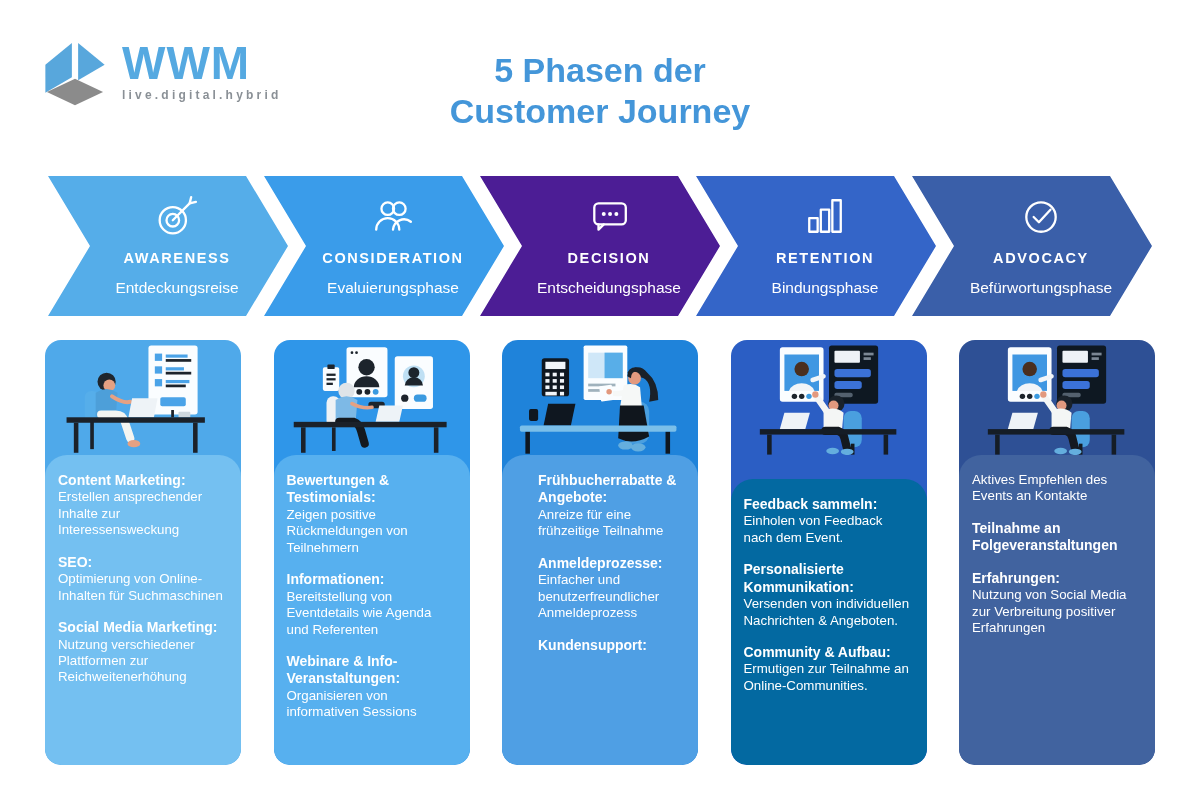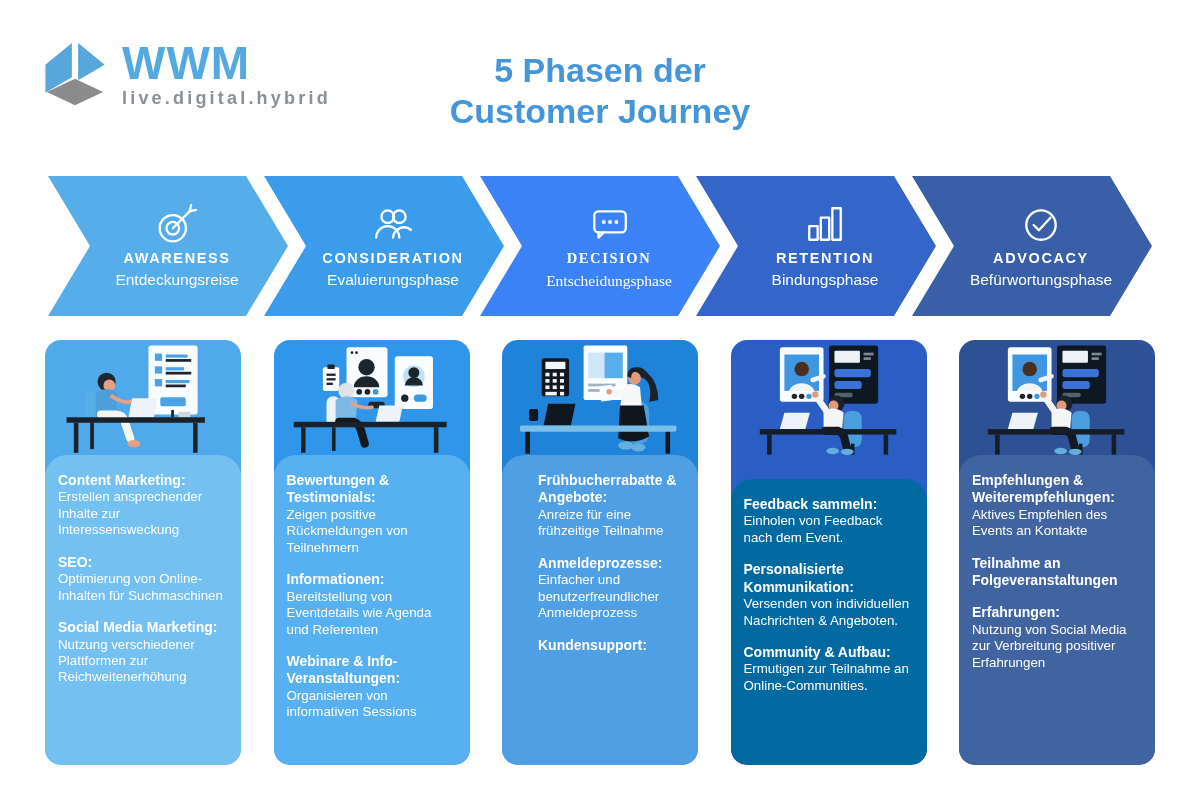--- a/index.html
+++ b/index.html
@@ -9,35 +9,35 @@
     background: #ffffff;
     font-family: "Liberation Sans", sans-serif;
     overflow: hidden;
   }
 
   
   .logo { position:absolute; left:36px; top:30px; display:flex; align-items:flex-start; gap:8px; }
   .cube-svg { width:78px; height:82px; flex:none; }
   .logo-text { padding-top:14px; }
   .brand-name { font-size:46px; font-weight:800; color:#55a9e1; letter-spacing:1px; line-height:0.85; }
-  .brand-tagline { font-size:18px; font-weight:bold; color:#8a9096; letter-spacing:3.2px; margin-top:5px; }
+  .brand-tagline { font-size:12px; font-weight:bold; color:#8a9096; letter-spacing:3.2px; margin-top:5px; }
 
   .page-title {
     position:absolute; top:50px; left:0; right:0;
     text-align:center; font-size:34px; font-weight:800;
     color:#4496d9; line-height:1.2;
   }
 
   
   .chevrons { position:absolute; top:176px; left:48px; width:1104px; height:140px; }
   .chevron {
     position:absolute; top:0; width:240px; height:140px;
     clip-path: polygon(0 0, 198px 0, 100% 50%, 198px 100%, 0 100%, 42px 50%);
     display:flex; flex-direction:column; align-items:center; justify-content:center;
-    gap:5px; padding:0 34px 0 52px; color:#fff; text-align:center;
+    gap:13px; padding:0 34px 0 52px; color:#fff; text-align:center;
   }
   .chevron[data-phase="0"]{left:0;   background:#55ade9;}
   .chevron[data-phase="1"]{left:216px; background:#3a9cea;}
   .chevron[data-phase="2"]{left:432px; background:#2e92e6;}
   .chevron[data-phase="3"]{left:648px; background:#3465c8;}
   .chevron[data-phase="4"]{left:864px; background:#3a5fa9;}
   .phase-icon { width:42px; height:42px; }
   .phase-label { font-size:14.5px; font-weight:bold; letter-spacing:1.6px; white-space:nowrap; }
   .phase-sublabel { font-size:15.5px; white-space:nowrap; }
 
@@ -105,21 +105,21 @@
         <circle cx="15" cy="13" r="6"></circle>
           <path d="M4,33 a11,11 0 0 1 22,0"></path>
         <circle cx="26" cy="13" r="6"></circle>
           <path d="M20,33 a10.5,10.5 0 0 1 17,-7.5"></path>
       </g>
     </svg>
     <div class="phase-label">CONSIDERATION</div>
     <div class="phase-sublabel">Evaluierungsphase</div>
   </div>
 
-  <div class="chevron" data-phase="2" style="background: #3b82f6; font-family: Liberation Serif, serif;">
+  <div class="chevron" data-phase="2" style="background: #4c1d95;">
     <svg class="phase-icon" viewBox="0 0 40 40">
       <g fill="none" stroke="#fff" stroke-width="2.2" stroke-linecap="round" stroke-linejoin="round">
         <rect x="6" y="8" width="30" height="20" rx="4"></rect>
         <path d="M10,28 v5 l5,-5"></path>
       </g>
       <g fill="#fff">
           <circle cx="15" cy="18" r="1.9"></circle>
           <circle cx="21" cy="18" r="1.9"></circle>
           <circle cx="27" cy="18" r="1.9"></circle>
         </g>
@@ -386,21 +386,20 @@
         <ellipse cx="104" cy="116" rx="7" ry="3.5" fill="#64aede"></ellipse>
           <ellipse cx="120" cy="117" rx="7" ry="3.5" fill="#64aede"></ellipse>
         <path d="M46,92 l5,-18 h28 l-5,18 z" fill="#eef3f7"></path>
         <rect x="24" y="92" width="150" height="6" fill="#151d26"></rect>
         <rect x="32" y="98" width="5" height="22" fill="#151d26"></rect>
           <rect x="160" y="98" width="5" height="22" fill="#151d26"></rect>
       </svg>
     </div>
     <div class="card-panel" style="background: rgb(65, 99, 159);">
       <div class="card-item">
-        <div class="item-title">Empfehlungen &amp; Weiterempfehlungen:</div>
         <div class="item-body">Aktives Empfehlen des Events an Kontakte</div>
       </div>
       <div class="card-item">
         <div class="item-title">Teilnahme an Folgeveranstaltungen</div>
       </div>
       <div class="card-item">
         <div class="item-title">Erfahrungen:</div>
         <div class="item-body">Nutzung von Social Media zur Verbreitung positiver Erfahrungen</div>
       </div>
     </div>

